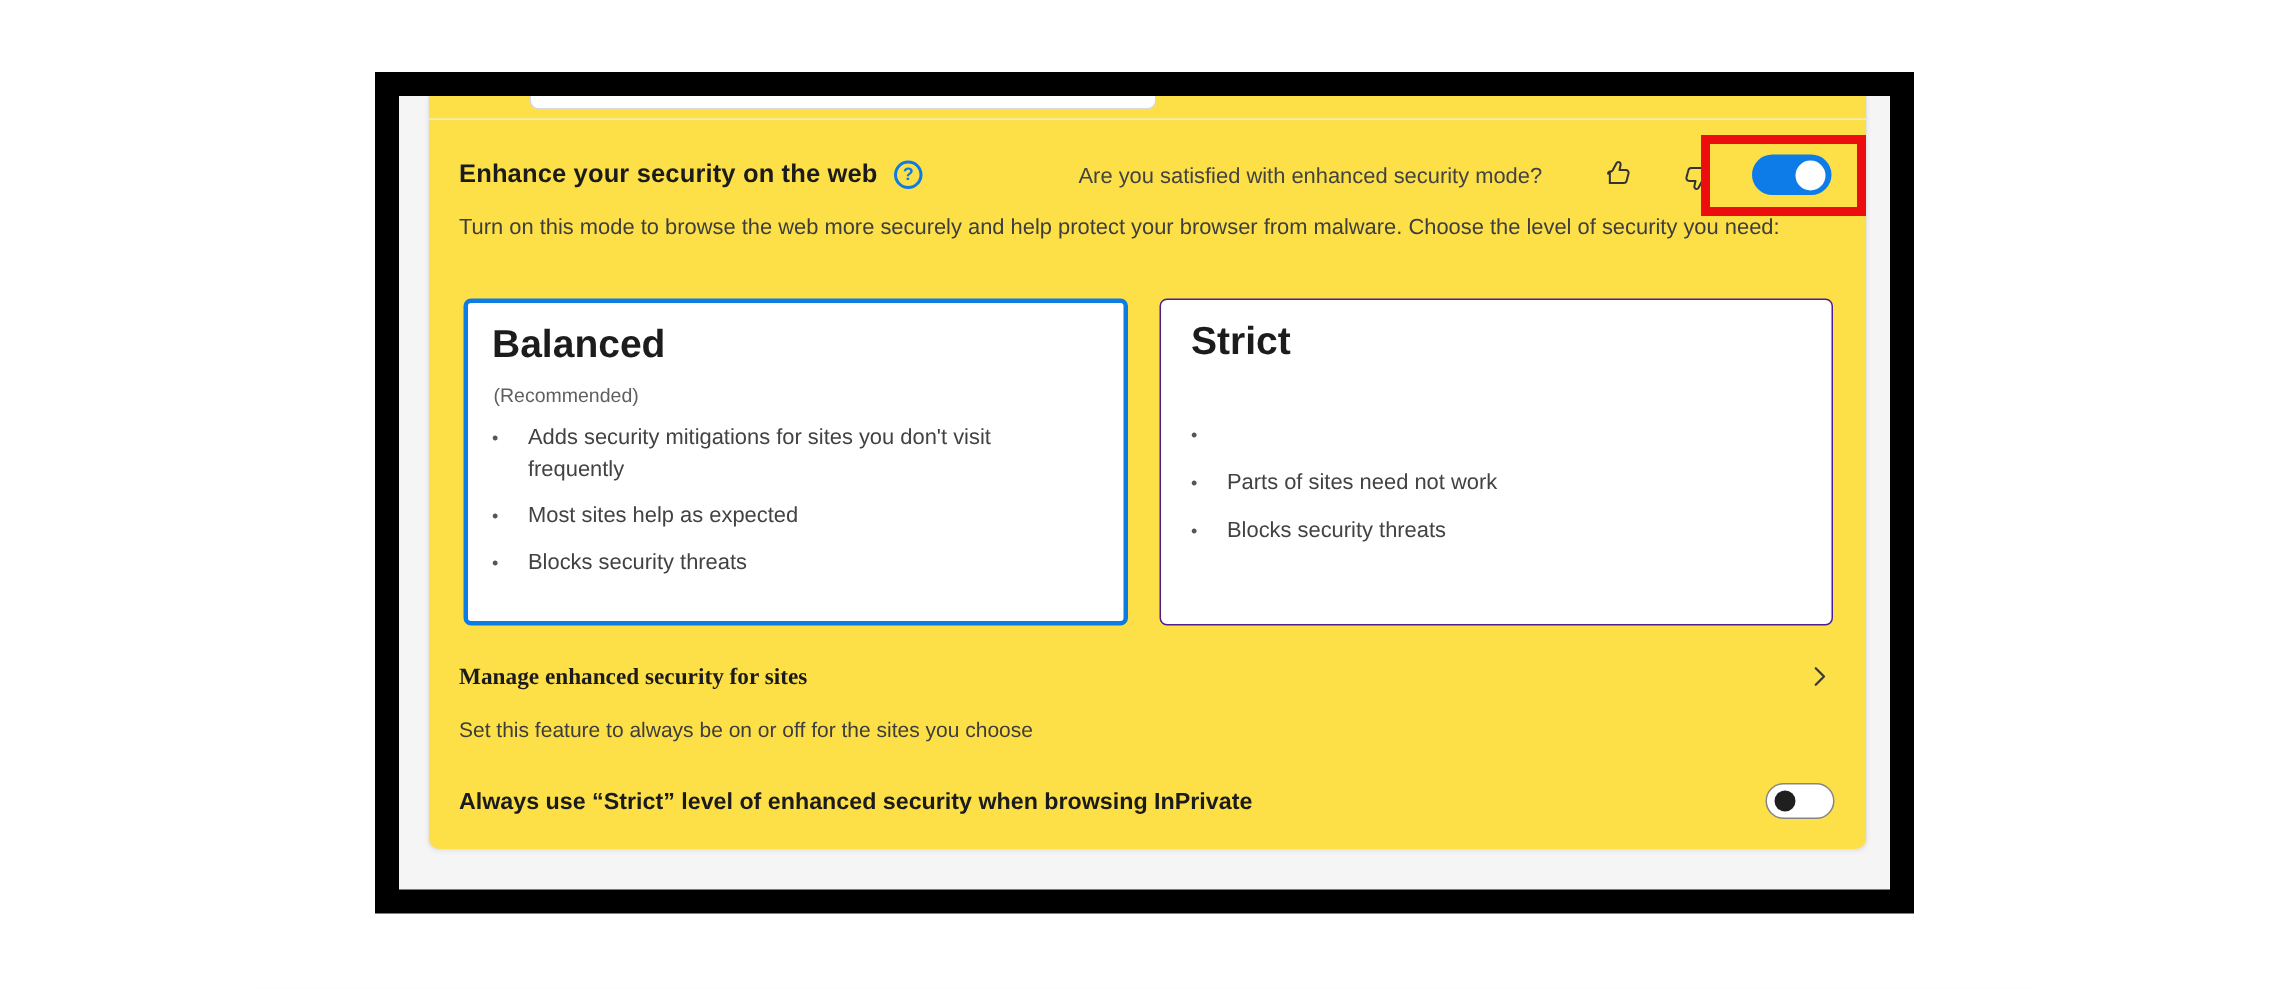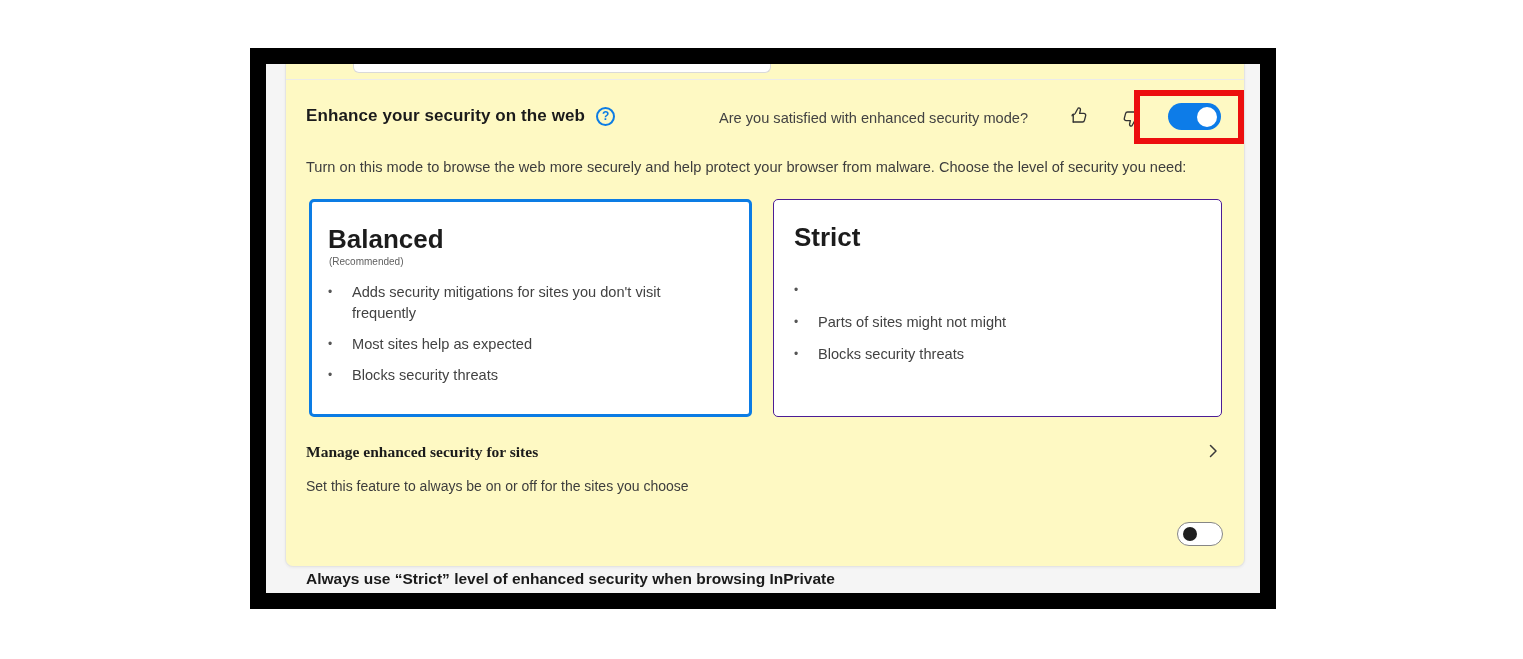--- a/index.html
+++ b/index.html
@@ -3,21 +3,21 @@
 <meta charset="utf-8">
 <style>
   * { margin:0; padding:0; box-sizing:border-box; }
   html,body { width:1523px; height:659px; background:#ffffff; overflow:hidden;
     font-family:"Liberation Sans", sans-serif; }
 
   .frame { position:absolute; left:250px; top:48px; width:1026px; height:561px;
     background:#f5f5f5; border:16px solid #000; }
 
   .card { position:absolute; left:19px; top:0; width:960px; height:503px;
-    background:#fef9c3; border:1px solid #e4e4e4; border-top:none;
+    background:#fde047; border:1px solid #e4e4e4; border-top:none;
     border-radius:0 0 8px 8px; box-shadow:0 1px 3px rgba(0,0,0,0.05); }
 
   .partial-box { position:absolute; left:67px; top:0; width:418px; height:9px;
     border:1px solid #d9d9d9; border-top:none; border-radius:0 0 6px 6px; background:#fff; }
   .top-divider { position:absolute; left:0; right:0; top:15px; height:1px; background:#ebebeb; }
 
   .section-header { position:absolute; left:20px; top:42px; display:flex; align-items:center; gap:11px; }
   .section-title { font-size:17px; font-weight:700; color:#1b1b1b; letter-spacing:0.1px; }
   .help-icon { width:19px; height:19px; border:2px solid #0c7ce4; border-radius:50%;
     color:#0c7ce4; font-size:12px; font-weight:700; display:flex; align-items:center;
@@ -30,43 +30,43 @@
   .thumb-down { left:834px; top:43px; }
 
   .highlight-box { position:absolute; left:848px; top:26px; width:110px; height:54px;
     border:6px solid #ec0e0e; z-index:5; }
 
   .toggle-on { position:absolute; left:882px; top:39px; width:53px; height:27px;
     background:#0d7ce8; border-radius:14px; z-index:4; }
   .toggle-on .knob { position:absolute; right:4px; top:3.5px; width:20px; height:20px;
     background:#fff; border-radius:50%; }
 
-  .section-desc { position:absolute; left:20px; top:92px; width:915px;
+  .section-desc { position:absolute; left:20px; top:77px; width:915px;
     font-size:14.6px; line-height:22px; color:#3d3d3d; }
 
   .option-card { position:absolute; top:135px; background:#fff; border-radius:5px; }
   .option-balanced { left:23px; width:443px; height:218px; border:3px solid #0c7ce4; }
   .option-strict { left:487px; width:449px; height:218px; border:1px solid #4c1d95; }
 
-  .option-title { position:absolute; left:16px; top:22px; font-size:26px;
+  .option-title { position:absolute; left:16px; top:12px; font-size:26px;
     font-weight:700; color:#1c1c1c; }
-  .option-recommended { position:absolute; left:17px; top:54px; font-size:10px; color:#5f5f5f; }
+  .option-recommended { position:absolute; left:17px; top:54px; font-size:13px; color:#5f5f5f; }
   .bullet-list { position:absolute; left:16px; top:80px; width:380px; list-style:none; }
   .bullet-list li { display:flex; margin-bottom:10px; font-size:14.6px;
     line-height:21px; color:#424242; }
   .bullet-list .marker { width:24px; flex:0 0 24px; color:#555; font-size:12px; line-height:21px; }
   .option-strict .bullet-list li { margin-bottom:11px; }
 
   .manage-title { position:absolute; left:20px; top:379px; font-size:15.5px;
     font-weight:700; color:#1b1b1b;font-family:Liberation Serif, serif; }
   .chevron-right { position:absolute; left:918px; top:378px; }
   .manage-subtitle { position:absolute; left:20px; top:414px; font-size:14px; color:#3d3d3d; }
 
   .inprivate-label { position:absolute; left:20px; top:462px; font-size:15.5px;
-    font-weight:700; color:#1b1b1b;margin-top:44px; }
+    font-weight:700; color:#1b1b1b; }
   .toggle-off { position:absolute; left:891px; top:458px; width:46px; height:24px;
     background:#fff; border:1px solid #868686; border-radius:12px; }
   .toggle-off .knob { position:absolute; left:5px; top:4px; width:14px; height:14px;
     background:#1f1f1f; border-radius:50%; }
 </style>
 </head>
 <body>
 
 <div class="frame">
   <div class="card">
@@ -121,21 +121,21 @@
     </div>
 
     <div class="option-card option-strict">
       <div class="option-title" style="left:20px;">Strict</div>
       <ul class="bullet-list" style="left:20px;">
         <li>
           <span class="marker">•</span>
         </li>
         <li>
           <span class="marker">•</span>
-          <span>Parts of sites might not might</span>
+          <span>Parts of sites need not work</span>
         </li>
         <li>
           <span class="marker">•</span>
           <span>Blocks security threats</span>
         </li>
       </ul>
     </div>
 
     <div class="manage-title">Manage enhanced security for sites</div>
     <span class="chevron-right">

